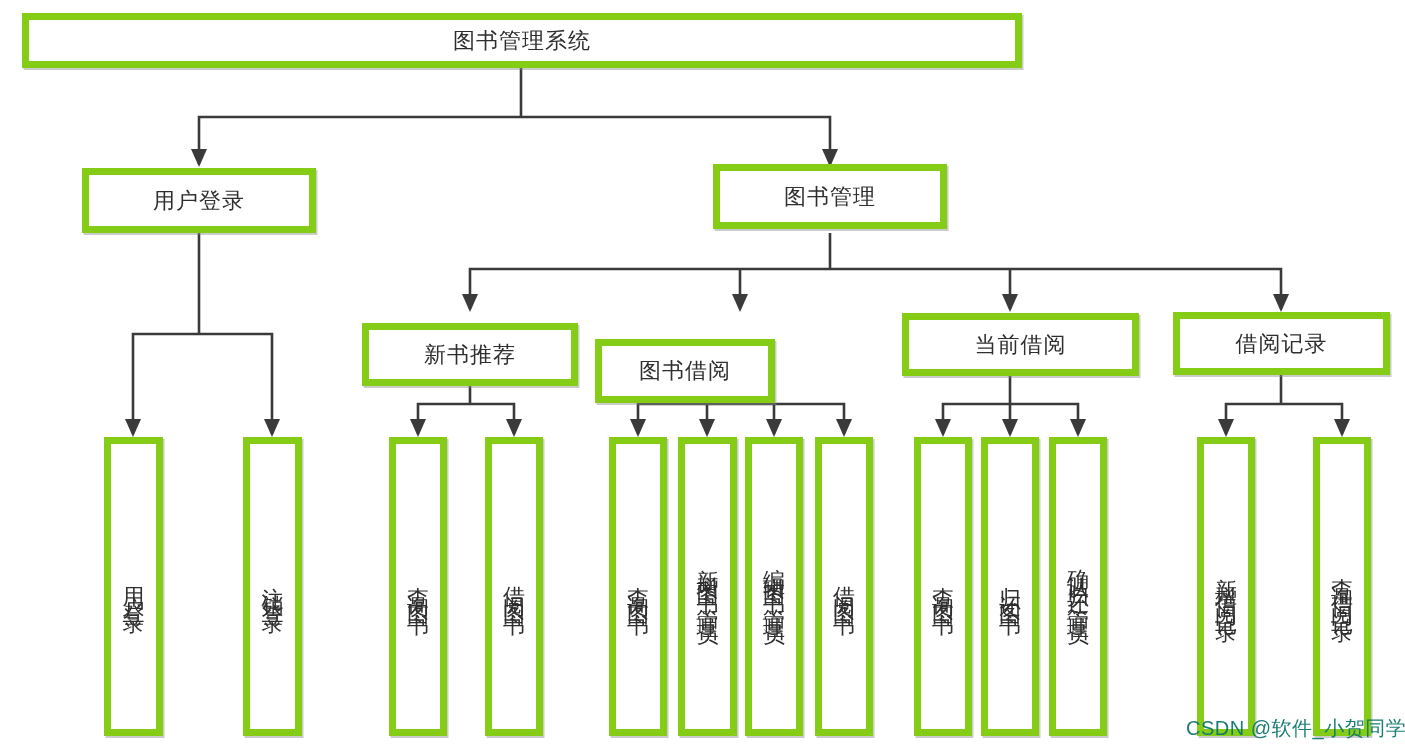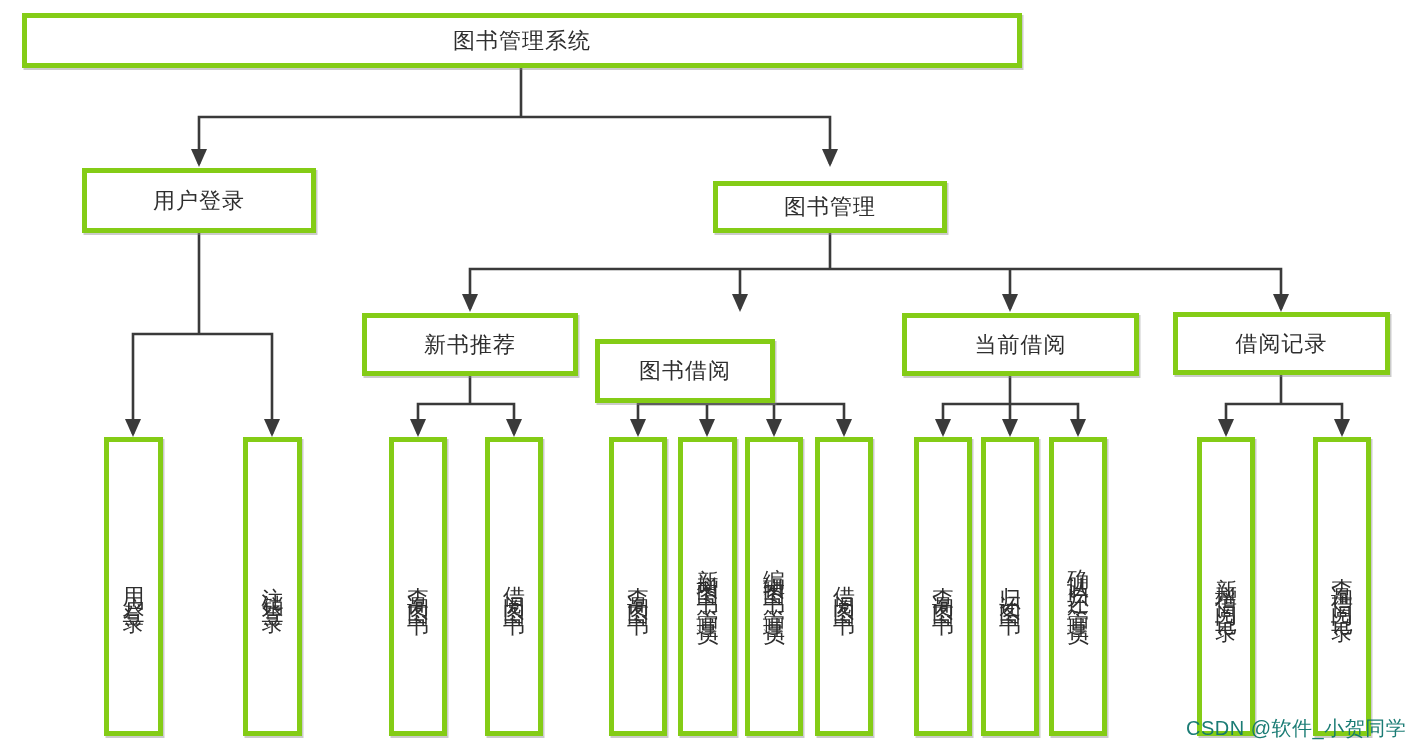--- a/index.html
+++ b/index.html
@@ -8,21 +8,21 @@
     width:1405px;height:747px;
     background:#ffffff;
     font-family:"Liberation Sans","DejaVu Sans",sans-serif;
     overflow:hidden;
   }
   svg.wires{position:absolute;left:0;top:0;z-index:1;}
   .node,.vnode{
     position:absolute;
     box-sizing:border-box;
     background:#ffffff;
-    border:5px solid #84cc16;
+    border:7px solid #84cc16;
     box-shadow:1.5px 2px 0 rgba(140,140,140,.45);
     display:flex;align-items:center;justify-content:center;
     color:#2e2e2e;
     z-index:2;
   }
   .node{font-size:22px;letter-spacing:1px;}
   .vnode{
     font-size:22px;
     writing-mode:vertical-rl;
     text-orientation:mixed;
@@ -82,23 +82,23 @@
       <polygon points="1002,419 1018,419 1010,437"></polygon>
       <polygon points="1070,419 1086,419 1078,437"></polygon>
       <polygon points="1218,419 1234,419 1226,437"></polygon>
       <polygon points="1334,419 1350,419 1342,437"></polygon>
     </g>
   </svg>
 
   <div class="node" style="left:22px;top:13px;width:1000px;height:55px;">图书管理系统</div>
 
   <div class="node" style="left:82px;top:168px;width:234px;height:65px;">用户登录</div>
-  <div class="node" style="left:713px;top:181px;width:234px;height:52px;">图书管理</div>
+  <div class="node" style="left:713px;top:164px;width:234px;height:65px;">图书管理</div>
 
-  <div class="node" style="left:362px;top:313px;width:216px;height:63px;">新书推荐</div>
+  <div class="node" style="left:362px;top:323px;width:216px;height:63px;">新书推荐</div>
   <div class="node" style="left:595px;top:313px;width:180px;height:64px;margin-top:26px;">图书借阅</div>
   <div class="node" style="left:902px;top:313px;width:237px;height:63px;">当前借阅</div>
   <div class="node" style="left:1173px;top:312px;width:217px;height:63px;">借阅记录</div>
 
   <div class="vnode" style="left:104px;top:437px;width:59px;height:299px;">用户登录</div>
   <div class="vnode" style="left:243px;top:437px;width:59px;height:299px;">注销登录</div>
 
   <div class="vnode" style="left:389px;top:437px;width:58px;height:299px;">查询图书</div>
   <div class="vnode" style="left:485px;top:437px;width:58px;height:299px;">借阅图书</div>
 

